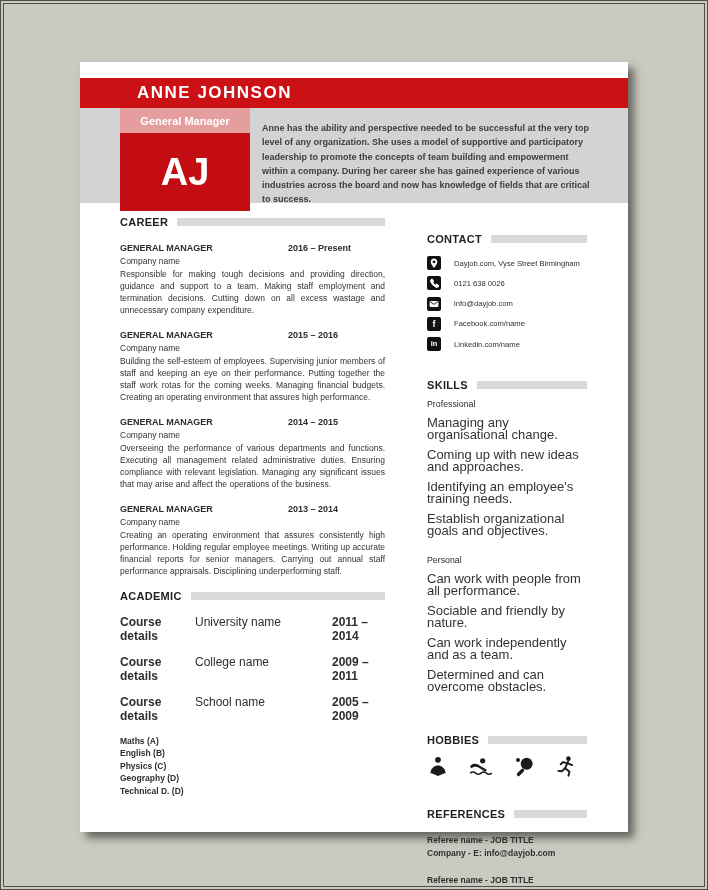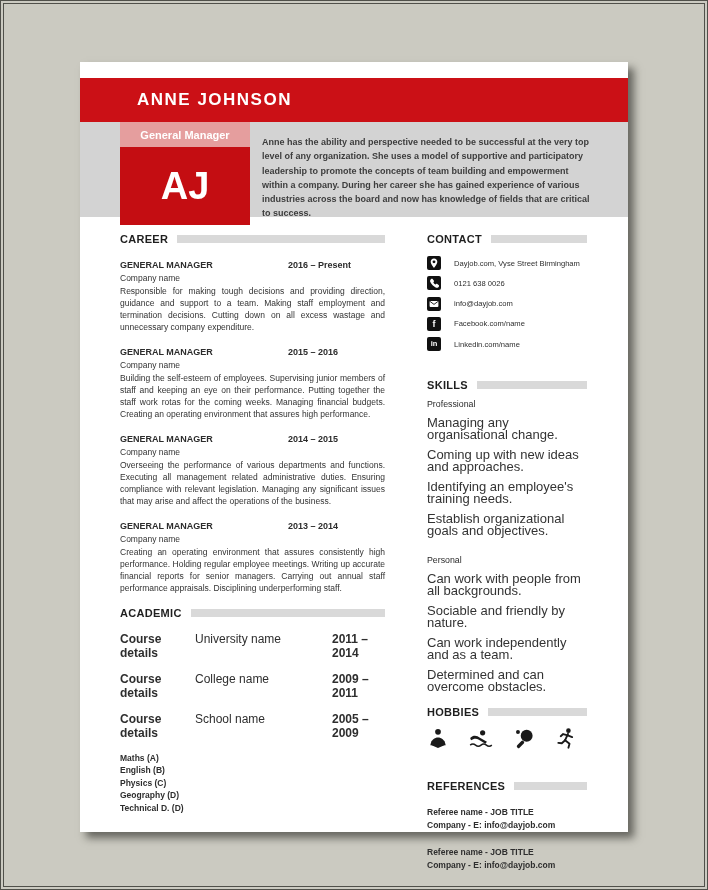--- a/index.html
+++ b/index.html
@@ -15,42 +15,42 @@
 
   .page {
     position:absolute; left:76px; top:58px;
     width:548px; height:770px;
     background:#ffffff;
     box-shadow:6px 6px 8px rgba(35,35,30,0.6);
   }
 
   
   .name-band {
-    margin-top:16px; height:44px; background:#cb1016;
+    margin-top:16px; height:30px; background:#cb1016;
     display:flex; align-items:center; padding-left:57px;
     color:#ffffff; font-size:17px; font-weight:bold; letter-spacing:1.5px;
   }
   .intro-band { position:relative; height:95px; background:#d3d3d3; }
   .role-box {
     position:absolute; left:40px; top:0; width:130px; height:25px;
     background:#e59e9e; color:#ffffff; font-size:11px; font-weight:bold;
     display:flex; align-items:center; justify-content:center;
   }
   .initials-box {
     position:absolute; left:40px; top:25px; width:130px; height:78px;
     background:#c40d12; color:#ffffff; font-size:38px; font-weight:bold;
     display:flex; align-items:center; justify-content:center;
   }
   .summary {
     position:absolute; left:182px; top:13px; width:328px;
     font-size:9px; font-weight:bold; color:#3d3d3d; line-height:14.3px;
   }
 
   
-  .col-left  { position:absolute; left:40px;  top:171px; width:265px; }
+  .col-left  { position:absolute; left:40px;  top:154px; width:265px; }
   .col-right { position:absolute; left:347px; top:171px; width:160px; }
 
   .sec-head { display:flex; align-items:center; }
   .sec-head .txt { font-size:11px; font-weight:bold; color:#1f1f1f; letter-spacing:0.3px; white-space:nowrap; }
   .sec-head .bar { flex:1; height:8px; background:#d9d9d9; margin-left:9px; }
 
   
   .jobs { margin-top:14px; }
   .job { margin-bottom:13px; font-size:8.5px; color:#333; line-height:12px; }
   .job-head { position:relative; font-weight:bold; font-size:9px; color:#2c2c2c; }
@@ -76,21 +76,21 @@
   .cicon .glyph { color:#ffffff; font-size:9px; font-weight:bold; line-height:14px; }
   .contact-row .ctext { margin-left:13px; font-size:7.6px; color:#2e2e2e; }
 
   
   .skills { margin-top:28px; }
   .skill-group-label { margin-top:8px; font-size:8.8px; font-weight:normal; color:#2b2b2b; }
   .skill-item { margin-top:8px; font-size:13px; color:#333; line-height:12px; }
   .skill-group-label.second { margin-top:18px; }
 
   
-  .hobbies { margin-top:13px; }
+  .hobbies { margin-top:41px; }
   .hobby-row { margin-top:9px; display:flex; justify-content:space-between; width:150px; }
   .hobby-row svg { display:block; }
 
   
   .references { margin-top:31px; }
   .ref-entry { margin-top:14px; font-size:8.5px; font-weight:bold; color:#2e2e2e; line-height:12.8px; }
   .ref-entry:first-of-type { margin-top:15px; }
 </style>
 </head>
 <body>
@@ -236,21 +236,21 @@
         <div class="sec-head">
           <span class="txt">SKILLS</span>
           <span class="bar"></span>
         </div>
         <div class="skill-group-label">Professional</div>
         <div class="skill-item">Managing any organisational change.</div>
         <div class="skill-item">Coming up with new ideas and approaches.</div>
         <div class="skill-item">Identifying an employee's training needs.</div>
         <div class="skill-item">Establish organizational goals and objectives.</div>
         <div class="skill-group-label second">Personal</div>
-        <div class="skill-item">Can work with people from all backgrounds.</div>
+        <div class="skill-item">Can work with people from all performance.</div>
         <div class="skill-item">Sociable and friendly by nature.</div>
         <div class="skill-item">Can work independently and as a team.</div>
         <div class="skill-item">Determined and can overcome obstacles.</div>
       </div>
 
       <div class="hobbies">
         <div class="sec-head">
           <span class="txt">HOBBIES</span>
           <span class="bar"></span>
         </div>

